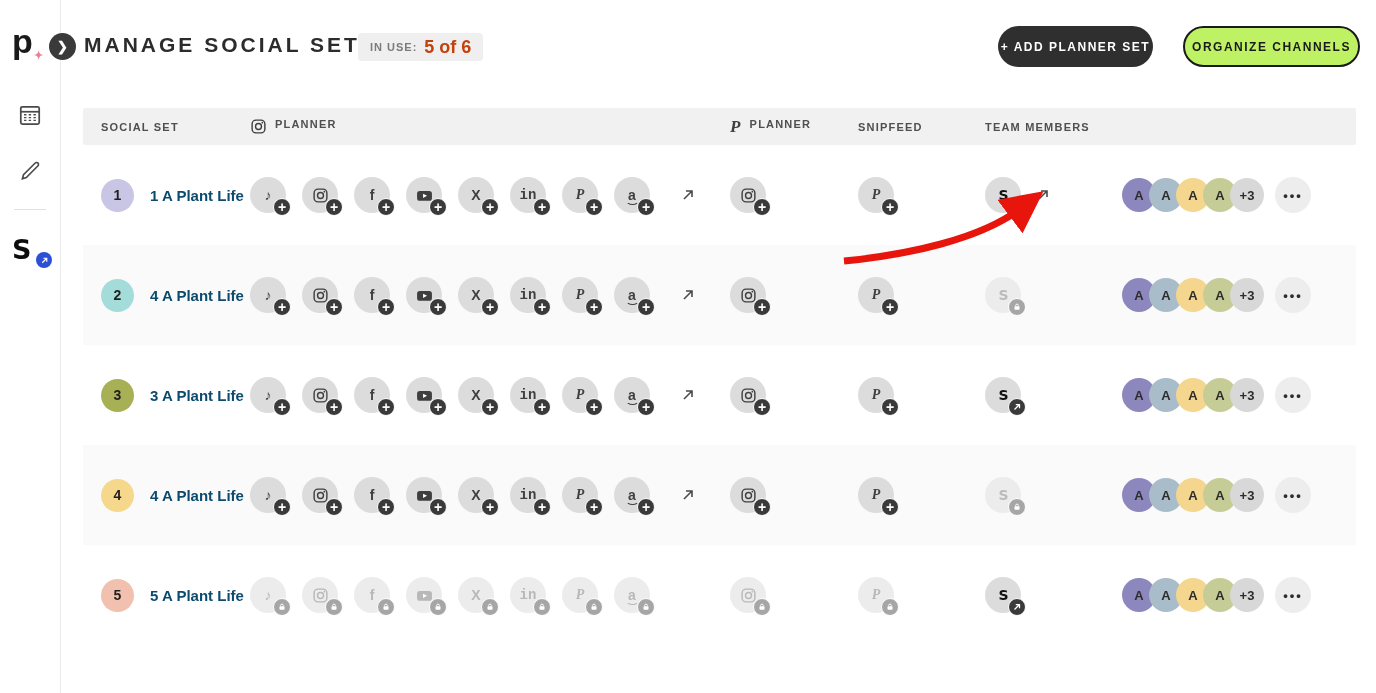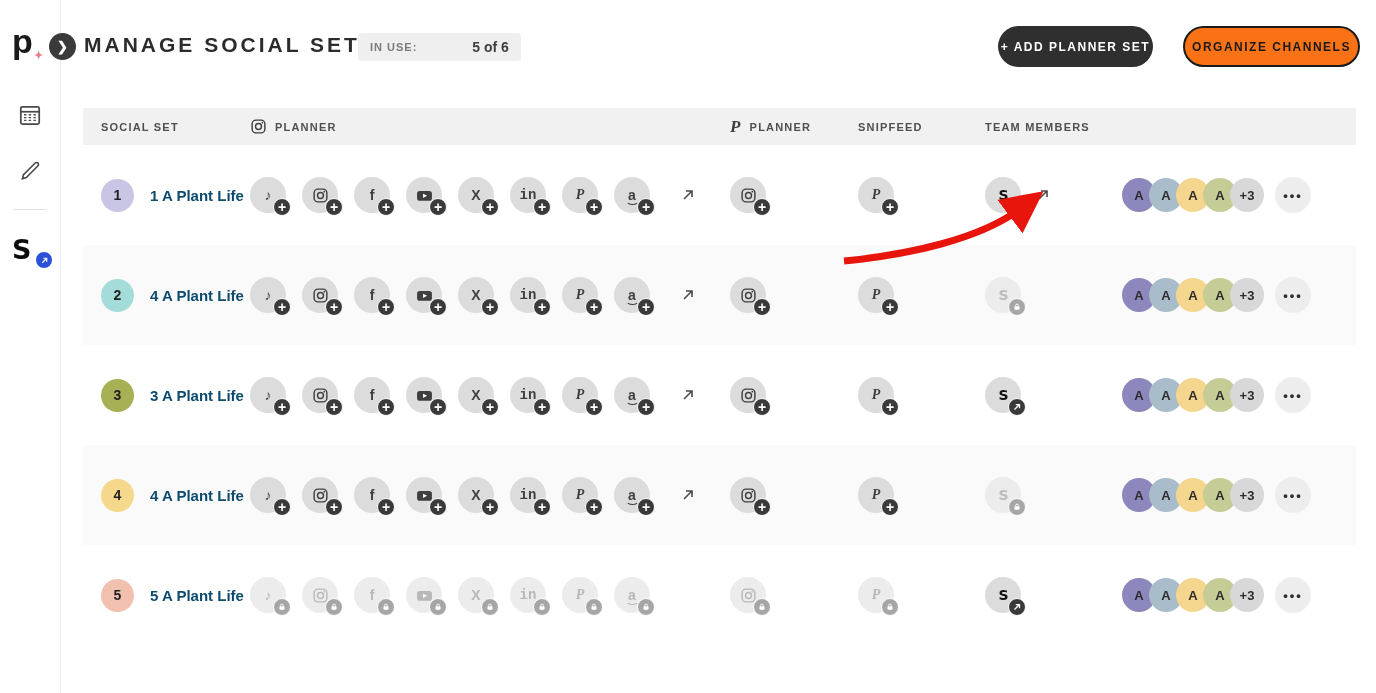--- a/index.html
+++ b/index.html
@@ -26,33 +26,33 @@
   .side-snip .bluebadge { position:absolute; right:-4px; bottom:-2px; width:16px; height:16px;
                   border-radius:50%; background:#2b50d8; display:flex; align-items:center; justify-content:center; }
   .side-snip .bluebadge svg { width:9px; height:9px; color:#fff; }
 
   
   .page-title { position:absolute; left:84px; top:33px; font-size:21px; font-weight:800;
                 letter-spacing:3px; color:#2c2c2c; }
   .inuse-badge { position:absolute; left:358px; top:33px; background:#efefef; border-radius:4px;
                  height:28px; display:flex; align-items:center; padding:0 12px; gap:7px; }
   .inuse-badge .lbl { font-size:11px; font-weight:700; letter-spacing:1px; color:#7b7b7b; }
-  .inuse-badge .val { font-size:14px; font-weight:700; color:#404040;margin-left:48px; }
+  .inuse-badge .val { font-size:18px; font-weight:700; color:#c2410c; }
   .btn { position:absolute; top:26px; height:41px; border-radius:22px; display:flex;
          align-items:center; justify-content:center; font-size:12px; font-weight:800;
          letter-spacing:1.5px; cursor:pointer; }
   .btn-add { left:998px; width:155px; background:#2f2f2f; color:#fff; }
-  .btn-org { left:1183px; width:177px; background:#f97316; color:#1a1a1a; border:2px solid #1a1a1a; }
+  .btn-org { left:1183px; width:177px; background:#bef264; color:#1a1a1a; border:2px solid #1a1a1a; }
 
   
   .table { position:absolute; left:83px; top:108px; width:1273px; }
   .thead { display:grid; grid-template-columns:167px 480px 128px 127px 137px 1fr;
            background:#f1f1f1; height:37px; align-items:center; border-radius:2px; }
   .th { font-size:11px; font-weight:700; letter-spacing:1.2px; color:#4f4f4f;
-        display:flex; align-items:center; gap:8px; }
+        display:flex; gap:8px; }
   .th svg { width:17px; height:17px; color:#3f3f3f; }
   .th.c1 { padding-left:18px; }
   .pin-glyph { font-family:"Liberation Serif", serif; font-style:italic; font-weight:700;
                font-size:17px; color:#3f3f3f; line-height:1; }
   .trow { display:grid; grid-template-columns:167px 480px 128px 127px 137px 1fr;
           height:100px; align-items:center; background:#fff; }
   .trow.alt { background:#fafafa; }
   .cell { display:flex; align-items:center; }
   .c-set { padding-left:18px; gap:16px; }
   .setnum { width:33px; height:33px; border-radius:50%; display:flex; align-items:center;

